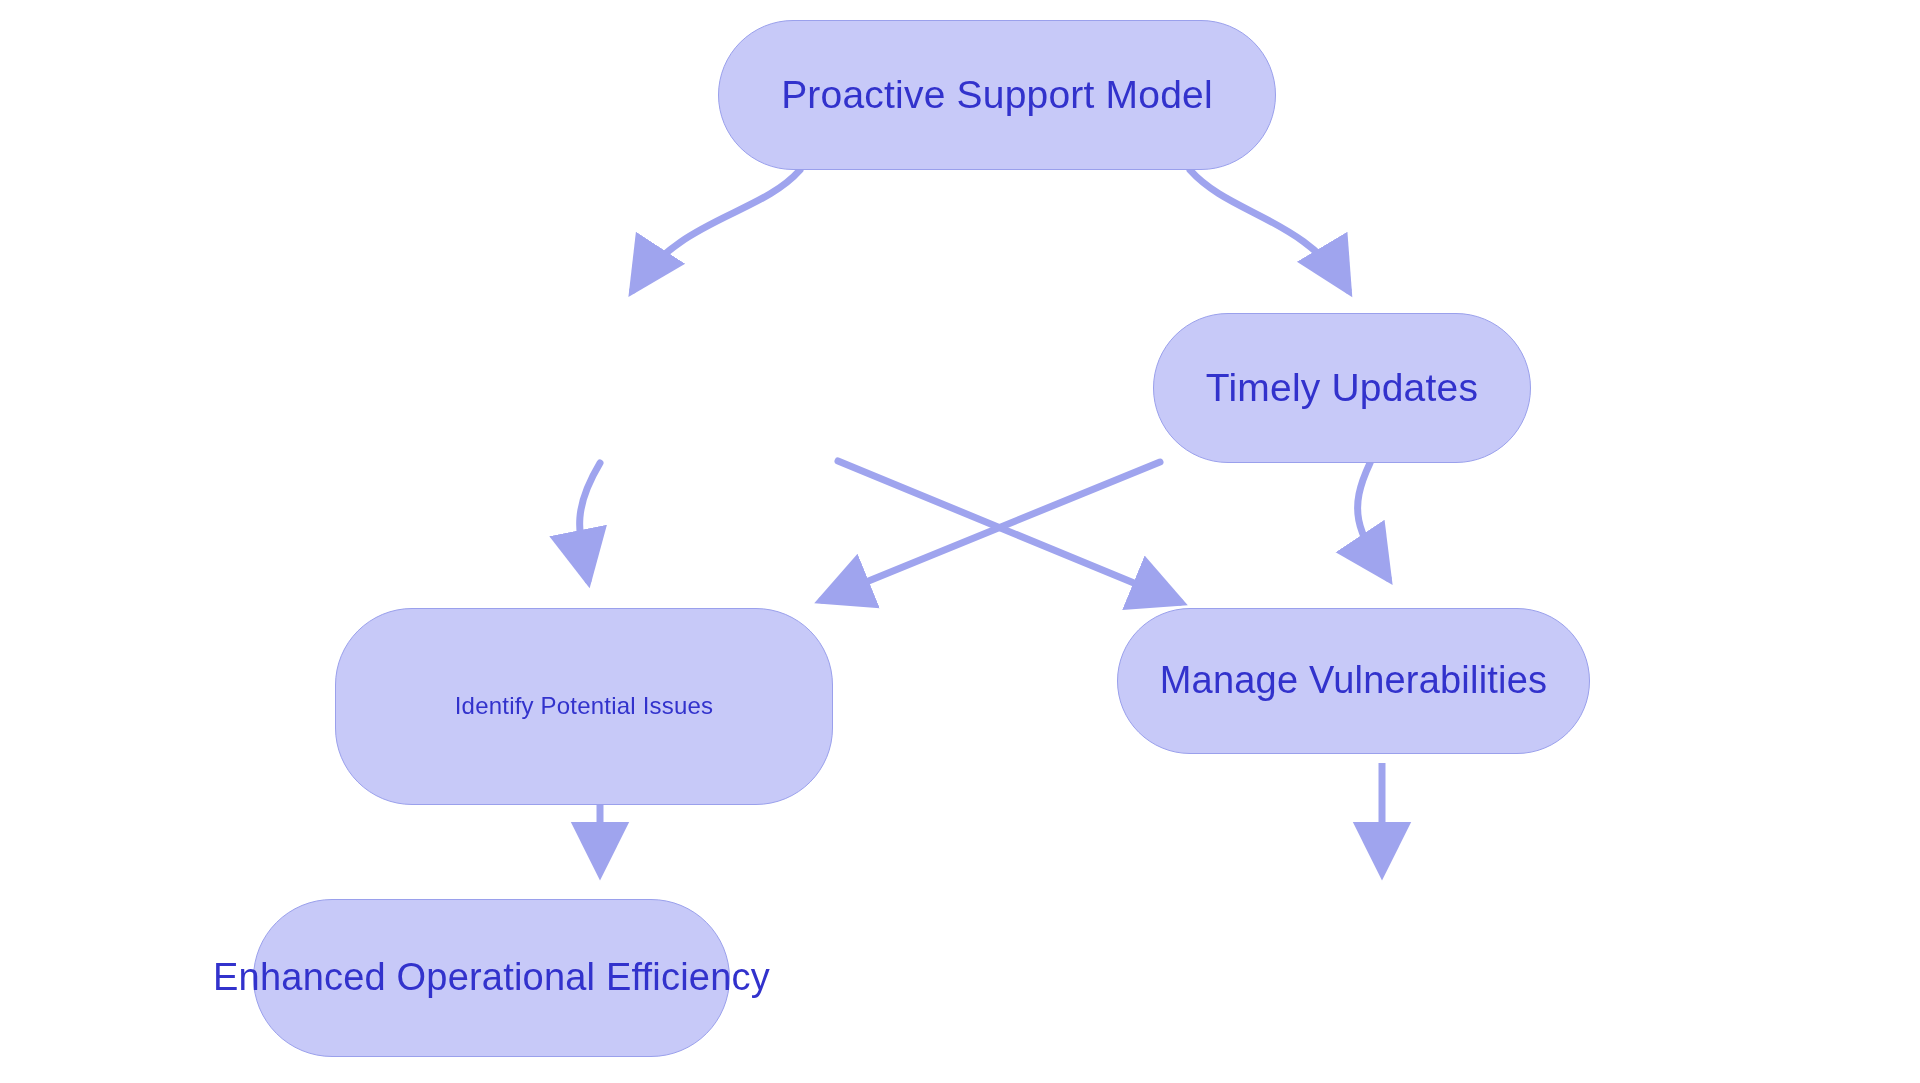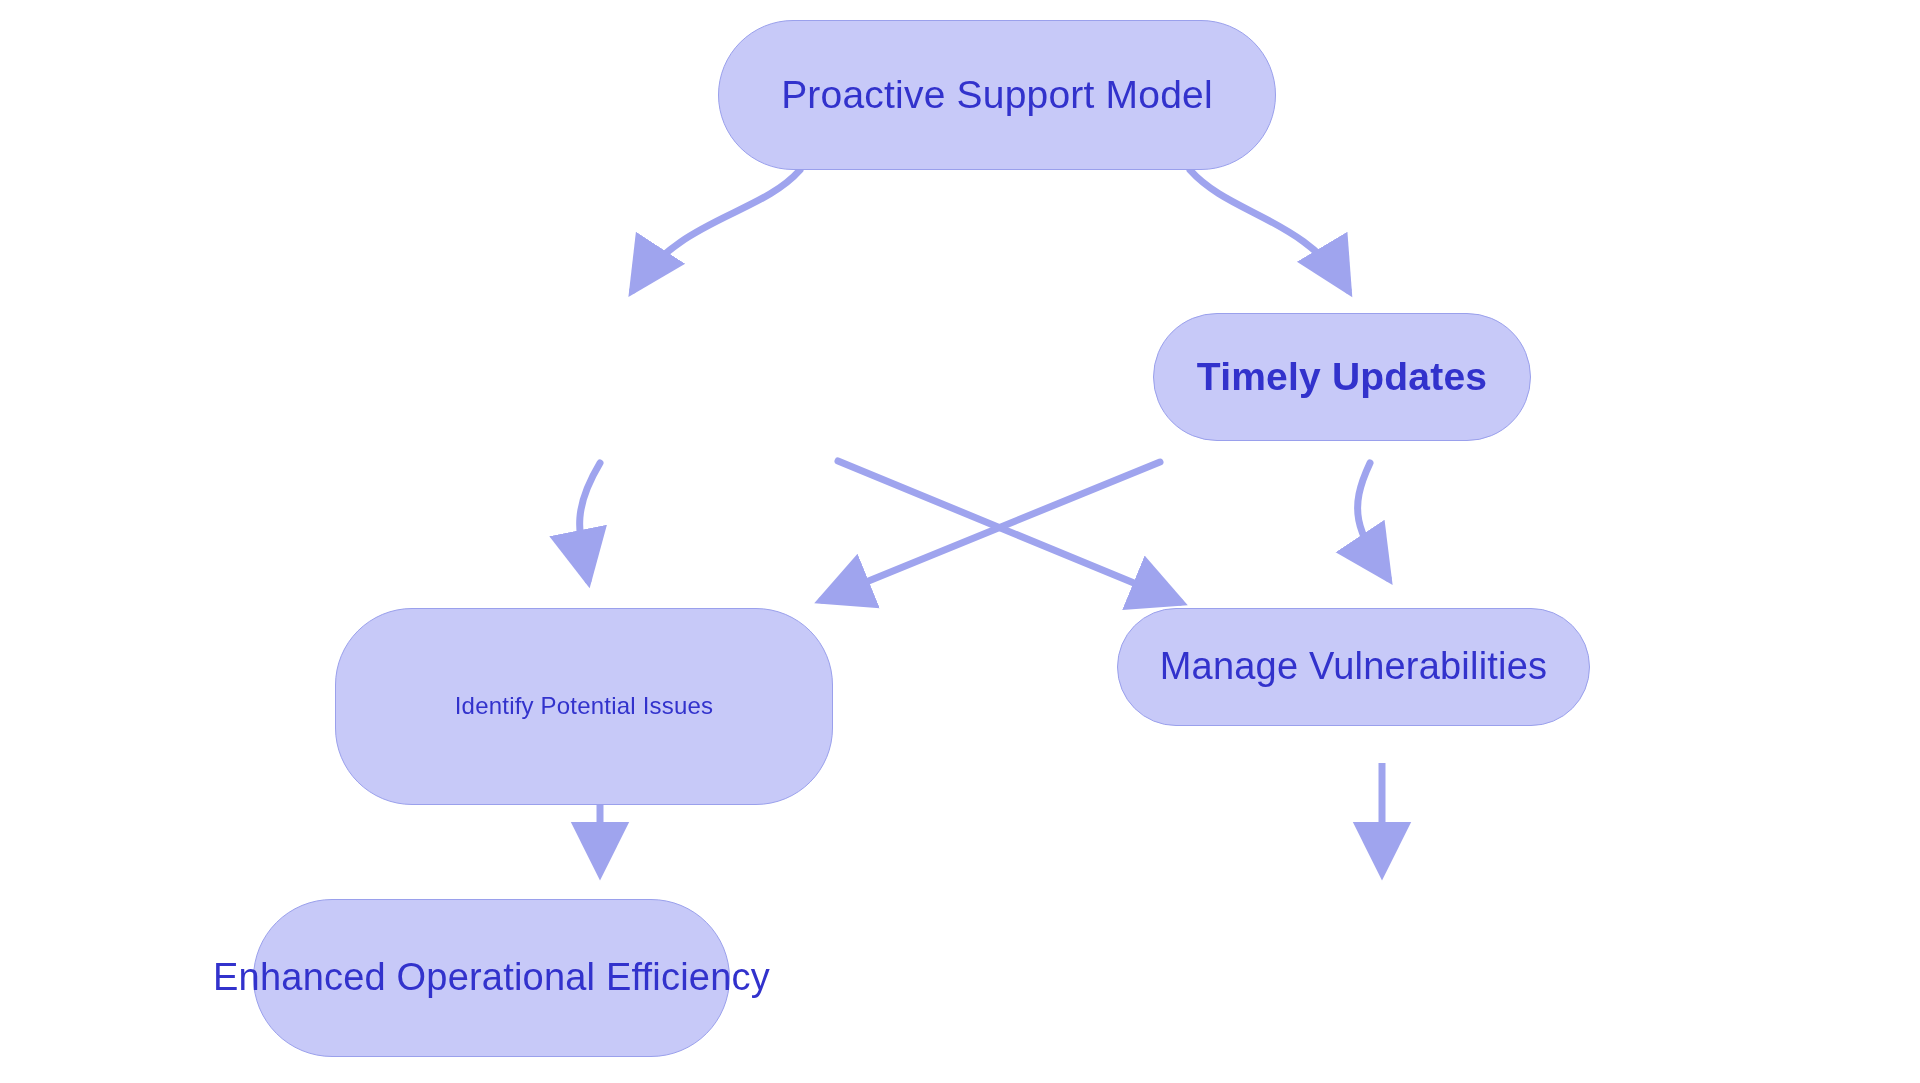--- a/index.html
+++ b/index.html
@@ -51,29 +51,29 @@
   
   #node-root {
     left: 718px;  top: 20px;  width: 558px;  height: 150px;
     border-radius: 75px;  font-size: 39px;
   }
   #node-checks {
     left: 363px;  top: 313px; width: 542px;  height: 150px;
     border-radius: 75px;  font-size: 39px;
   }
   #node-updates {
-    left: 1153px; top: 313px; width: 378px;  height: 128px;
-    border-radius: 75px;  font-size: 39px; font-weight: bold;
+    left: 1153px; top: 313px; width: 378px;  height: 150px;
+    border-radius: 75px;  font-size: 39px;
   }
   #node-issues {
     left: 335px;  top: 608px; width: 498px;  height: 197px;
     border-radius: 77px;  font-size: 24px;
   }
   #node-vulns {
-    left: 1117px; top: 608px; width: 473px;  height: 118px;
+    left: 1117px; top: 608px; width: 473px;  height: 146px;
     border-radius: 77px;  font-size: 38px;
   }
   #node-efficiency {
     left: 253px;  top: 899px; width: 477px;  height: 158px;
     border-radius: 79px;  font-size: 38px;
   }
   #node-experience {
     left: 1078px; top: 899px; width: 485px;  height: 158px;
     border-radius: 79px;  font-size: 38px;
   }

